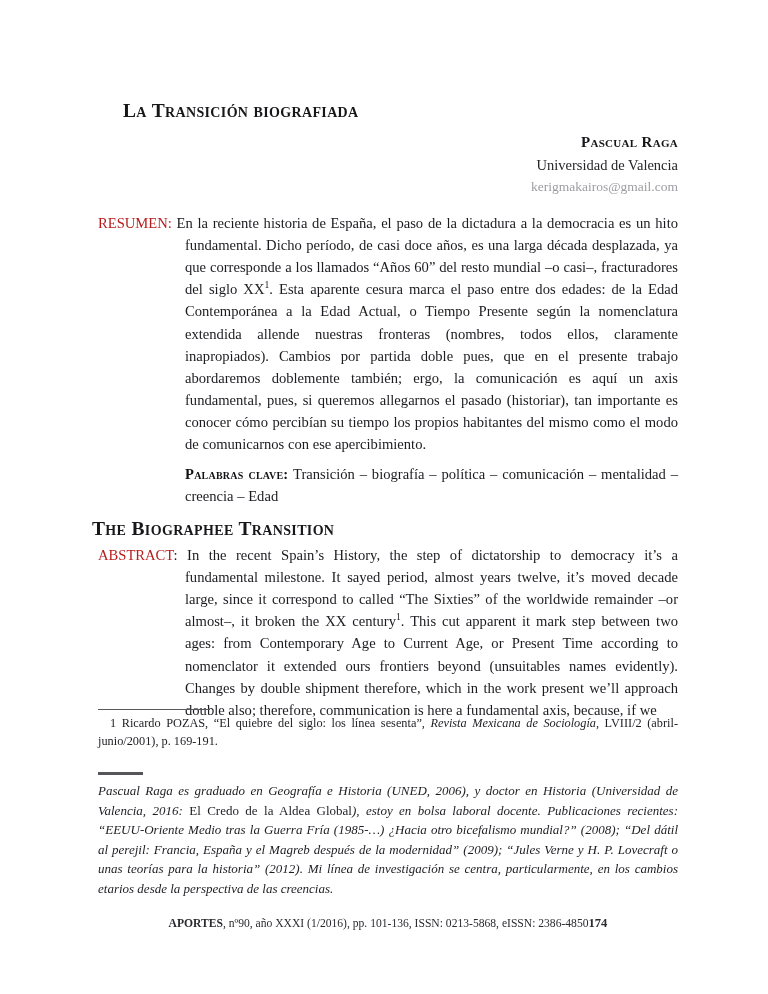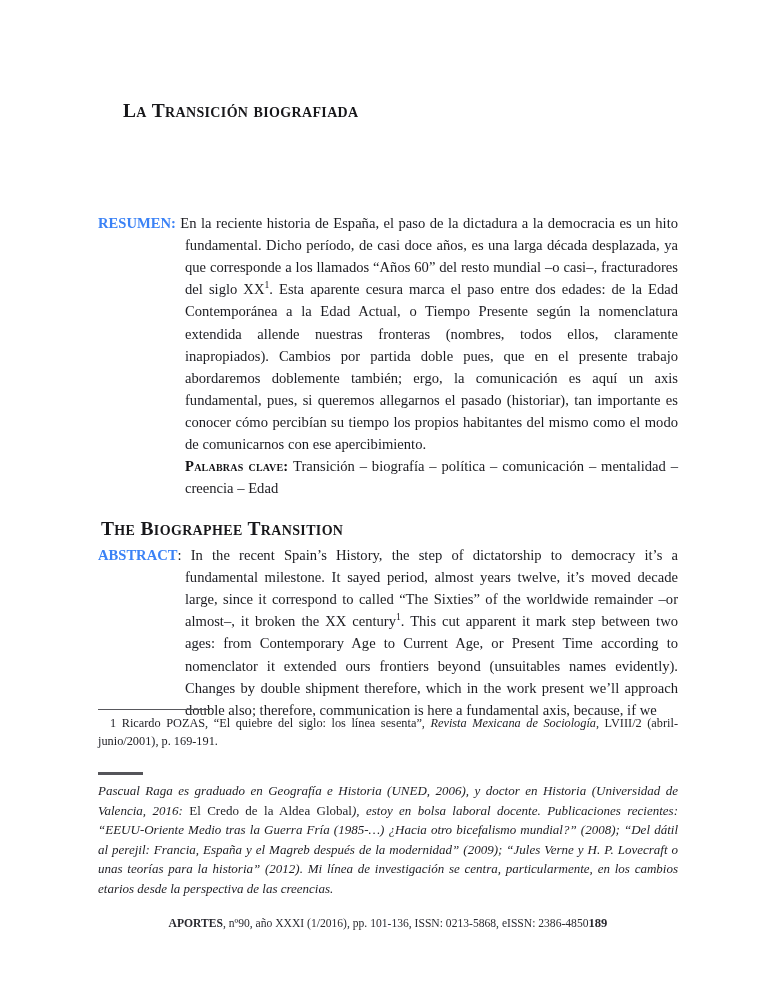--- a/index.html
+++ b/index.html
@@ -83,44 +83,44 @@
     text-justify: inter-word;
     color: #1b1b20;
     padding-left: 87px;     
     box-sizing: border-box;
     text-indent: -87px;
   }
   .abstract-es { top: 212px; }
   .abstract-en { top: 544px; }
 
   .label-bold {
-    font-weight: 700;
-    color: #3b82f6;
+    font-weight: 400;
+    color: #b91c1c;
   }
   .keywords-line {
     display: block;
     text-indent: 0;
-    margin-top: 0;
+    margin-top: 8px;
   }
   .label-smallcaps {
     font-weight: 700;
     font-variant: small-caps;
     letter-spacing: 0.015em;
     color: #111114;
   }
   sup.fn {
     font-size: 0.66em;
     vertical-align: super;
     line-height: 0;
   }
 
   
   .section-title {
     position: absolute;
-    left: 101px;
+    left: 92px;
     top: 501px;
     width: 580px;
     font-size: 19.5px;
     font-weight: 700;
     font-variant: small-caps;
     letter-spacing: 0.018em;
     line-height: 1.2;
     color: #17171a;
   }
 
@@ -190,20 +190,25 @@
     font-size: 12.6px;
   }
 </style>
 </head>
 <body>
 
 <div class="page">
 
   <h1 class="article-title">La Transición biografiada</h1>
 
+  <div class="author-block">
+    <span class="author-name">Pascual Raga</span>
+    <span class="author-affiliation">Universidad de Valencia</span>
+    <span class="author-email">kerigmakairos@gmail.com</span>
+  </div>
 
   <div class="abstract abstract-es">
     <span class="label-bold">RESUMEN:</span><span> En la reciente historia de España, el paso de la dictadura a la democracia es un hito fundamental. Dicho período, de casi doce años, es una larga década desplazada, ya que corresponde a los llamados “Años 60” del resto mundial –o casi–, fracturadores del siglo XX</span><sup class="fn">1</sup><span>. Esta aparente cesura marca el paso entre dos edades: de la Edad Contemporánea a la Edad Actual, o Tiempo Presente según la nomenclatura extendida allende nuestras fronteras (nombres, todos ellos, claramente inapropiados). Cambios por partida doble pues, que en el presente trabajo abordaremos doblemente también; ergo, la comunicación es aquí un axis fundamental, pues, si queremos allegarnos el pasado (historiar), tan importante es conocer cómo percibían su tiempo los propios habitantes del mismo como el modo de comunicarnos con ese apercibimiento.</span>
     <span class="keywords-line"><span class="label-smallcaps">Palabras clave:</span><span> Transición – biografía – política – comunicación – mentalidad – creencia – Edad</span></span>
   </div>
 
   <h2 class="section-title">The Biographee Transition</h2>
 
   <div class="abstract abstract-en">
     <span class="label-bold">ABSTRACT</span><span>:</span><span> In the recent Spain’s History, the step of dictatorship to democracy it’s a fundamental milestone. It sayed period, almost years twelve, it’s moved decade large, since it correspond to called “The Sixties” of the worldwide remainder –or almost–, it broken the XX century</span><sup class="fn">1</sup><span>. This cut apparent it mark step between two ages: from Contemporary Age to Current Age, or Present Time according to nomenclator it extended ours frontiers beyond (unsuitables names evidently). Changes by double shipment therefore, which in the work present we’ll approach double also; therefore, communication is here a fundamental axis, because, if we</span>
@@ -216,16 +221,16 @@
   </div>
 
   <div class="rule-bio"></div>
 
   <div class="bionote">
     <span>Pascual Raga es graduado en Geografía e Historia (UNED, 2006), y doctor en Historia (Universidad de Valencia, 2016: </span><span class="roman">El Credo de la Aldea Global</span><span>), estoy en bolsa laboral docente. Publicaciones recientes: “EEUU-Oriente Medio tras la Guerra Fría (1985-…) ¿Hacia otro bicefalismo mundial?” (2008); “Del dátil al perejil: Francia, España y el Magreb después de la modernidad” (2009); “Jules Verne y H. P. Lovecraft o unas teorías para la historia” (2012). Mi línea de investigación se centra, particularmente, en los cambios etarios desde la perspectiva de las creencias.</span>
   </div>
 
   <div class="footer">
     <div class="footer-journal"><strong>APORTES</strong><span>, nº90, año XXXI (1/2016), pp. 101-136, ISSN: 0213-5868, eISSN: 2386-4850</span></div>
-    <div class="footer-page">189</div>
+    <div class="footer-page">174</div>
   </div>
 
 </div>
 
 </body></html>

